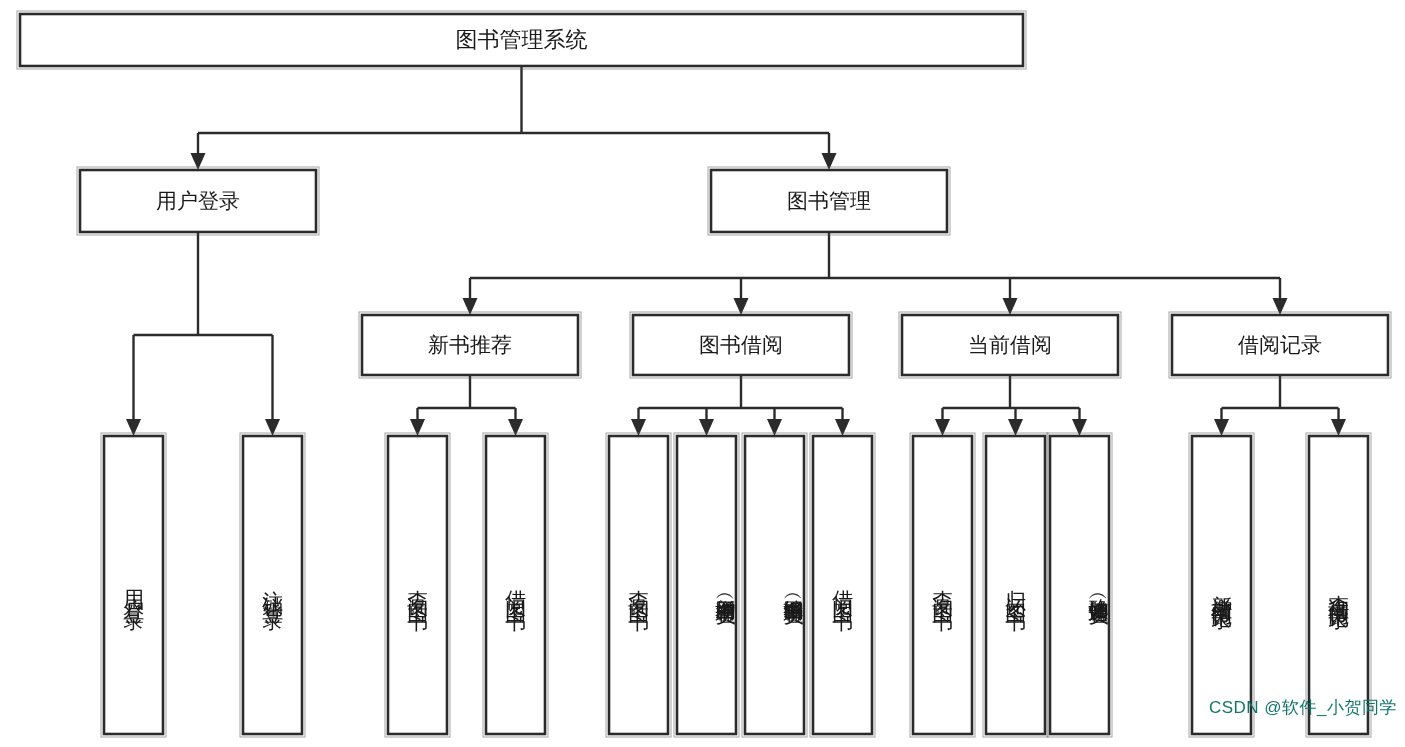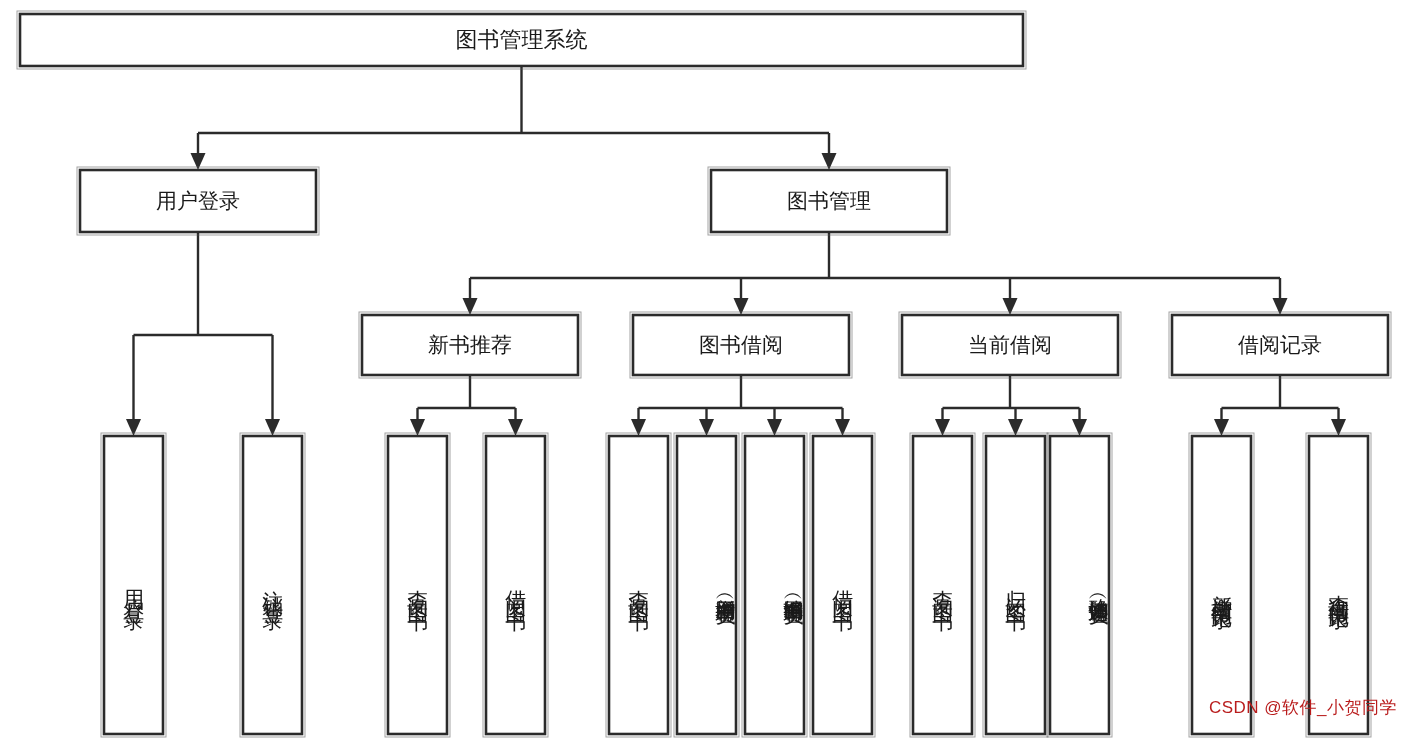--- a/index.html
+++ b/index.html
@@ -73,21 +73,21 @@
     justify-content: center;
     white-space: nowrap;
     pointer-events: none;
   }
   .watermark {
     position: absolute;
     right: 8px;
     bottom: 6px;
     font-family: "Liberation Sans", "DejaVu Sans", sans-serif;
     font-size: 17px;
-    color: #b91c1c;
+    color: #0f766e;
     letter-spacing: 0.5px;
     user-select: none;
   }
 </style>
 </head>
 <body>
 
 <div id="diagram-root">
 
   <svg class="flow" viewBox="0 0 1405 747">

